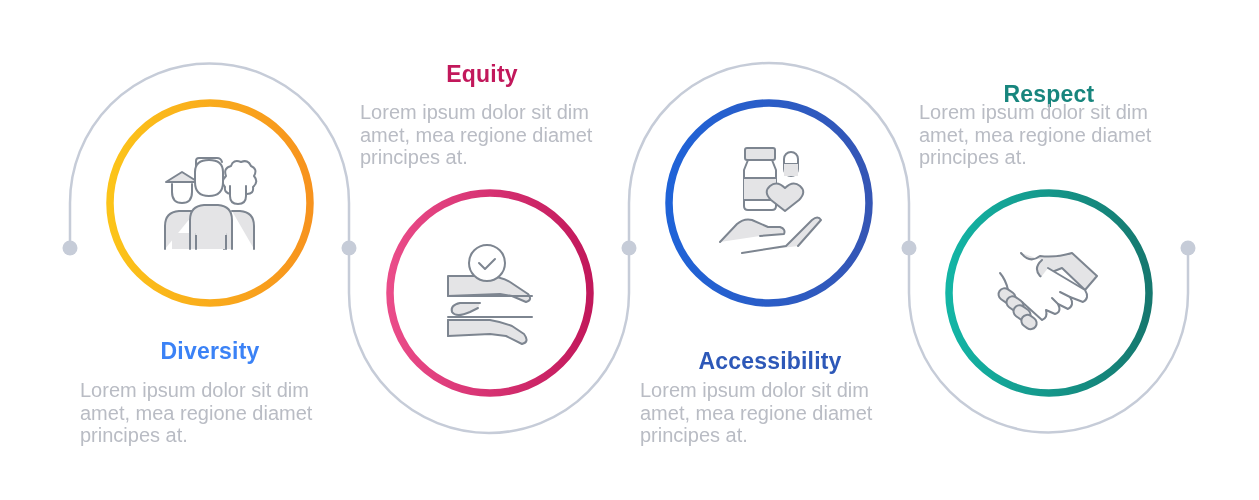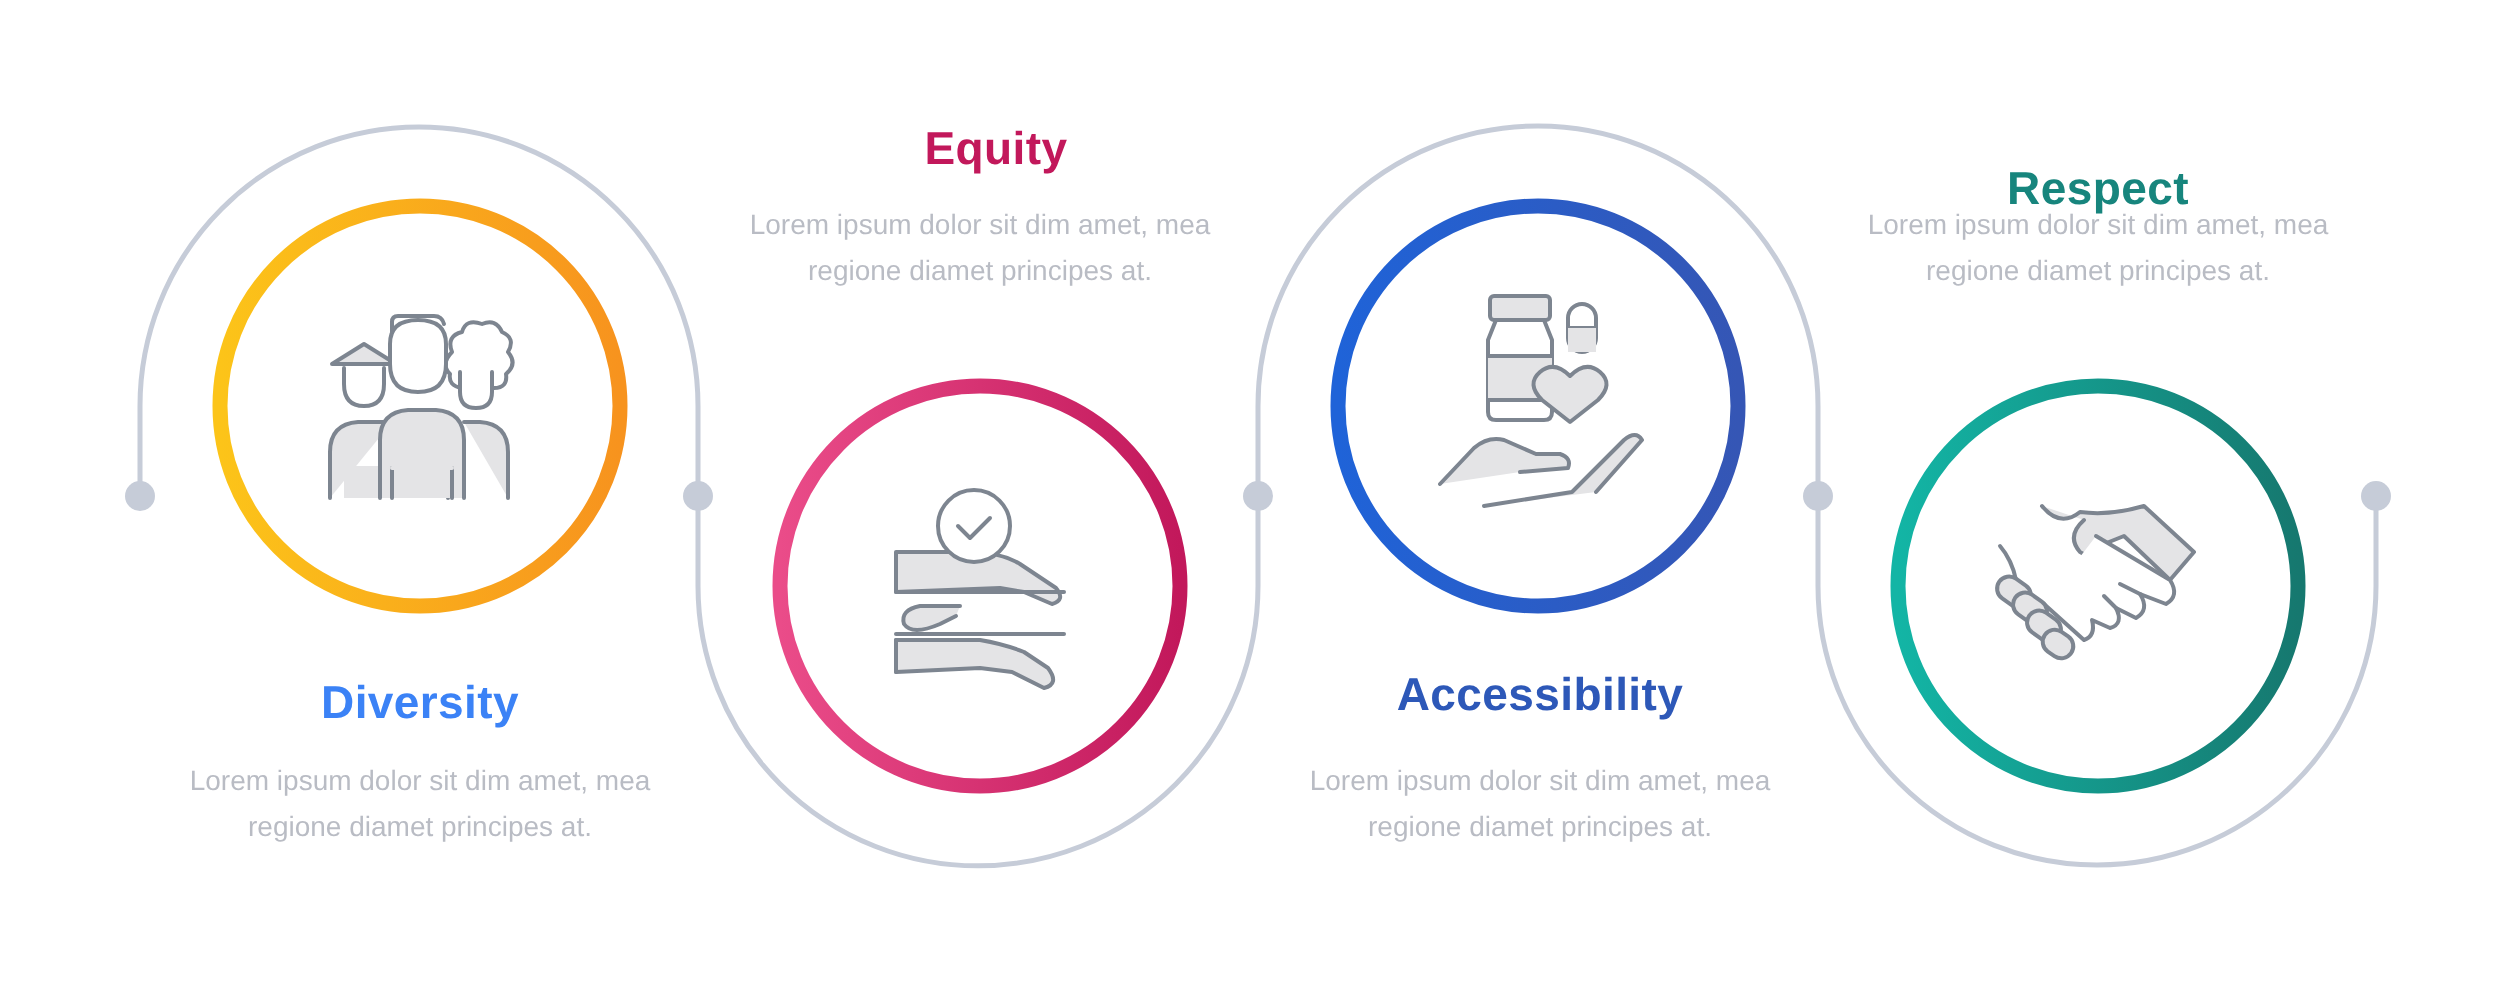--- a/index.html
+++ b/index.html
@@ -1,22 +1,22 @@
 <!DOCTYPE html>
 <html><head>
   <meta charset="utf-8">
   <style>
     html, body { margin: 0; padding: 0; background: #ffffff; }
     body { width: 1259px; height: 500px; position: relative; overflow: hidden;
            font-family: "Liberation Sans", "DejaVu Sans", sans-serif; }
     svg.canvas { position: absolute; left: 0; top: 0; }
     .title { position: absolute; width: 260px; text-align: center; font-weight: bold;
              font-size: 23px; letter-spacing: 0.2px; }
-    .desc { position: absolute; width: 260px; text-align: center; color: #b9bcc4;
-            font-size: 14px; line-height: 22.5px; }
+    .desc { position: absolute; width: 260px; color: #b9bcc4;
+            font-size: 20px; line-height: 22.5px; }
   </style>
 </head>
 <body>
 
 <svg class="canvas" width="1259" height="500" viewBox="0 0 1259 500">
   <defs>
     <linearGradient id="g0" x1="0" y1="0" x2="1" y2="0">
       <stop offset="0" stop-color="#fcc419"></stop>
         <stop offset="1" stop-color="#f7931e"></stop>
     </linearGradient>
@@ -100,20 +100,20 @@
     <rect x="998" y="290" width="18" height="12" rx="6" transform="rotate(35 1007 296)"></rect>
     <rect x="1006" y="298" width="18" height="12" rx="6" transform="rotate(35 1015 304)"></rect>
     <rect x="1013" y="307" width="18" height="12" rx="6" transform="rotate(35 1022 313)"></rect>
     <rect x="1021" y="316" width="16" height="12" rx="6" transform="rotate(35 1029 322)"></rect>
   </g>
 </svg>
 
 <div class="title" style="left:80px; top:338px; color:#3b82f6;">Diversity</div>
 <div class="desc" style="left:80px; top:379px;">Lorem ipsum dolor sit dim amet, mea regione diamet principes at.</div>
 
-<div class="title" style="left:368px; top:61px; color:#c2185b;">Equity</div>
+<div class="title" style="left:352px; top:61px; color:#c2185b;">Equity</div>
 <div class="desc" style="left:360px; top:101px;">Lorem ipsum dolor sit dim amet, mea regione diamet principes at.</div>
 
-<div class="title" style="left:640px; top:334px; color:#2d58b8;">Accessibility</div>
+<div class="title" style="left:640px; top:348px; color:#2d58b8;">Accessibility</div>
 <div class="desc" style="left:640px; top:379px;">Lorem ipsum dolor sit dim amet, mea regione diamet principes at.</div>
 
 <div class="title" style="left:919px; top:61px; color:#17857d;margin-top:20px;">Respect</div>
 <div class="desc" style="left:919px; top:101px;">Lorem ipsum dolor sit dim amet, mea regione diamet principes at.</div>
 
 </body></html>

